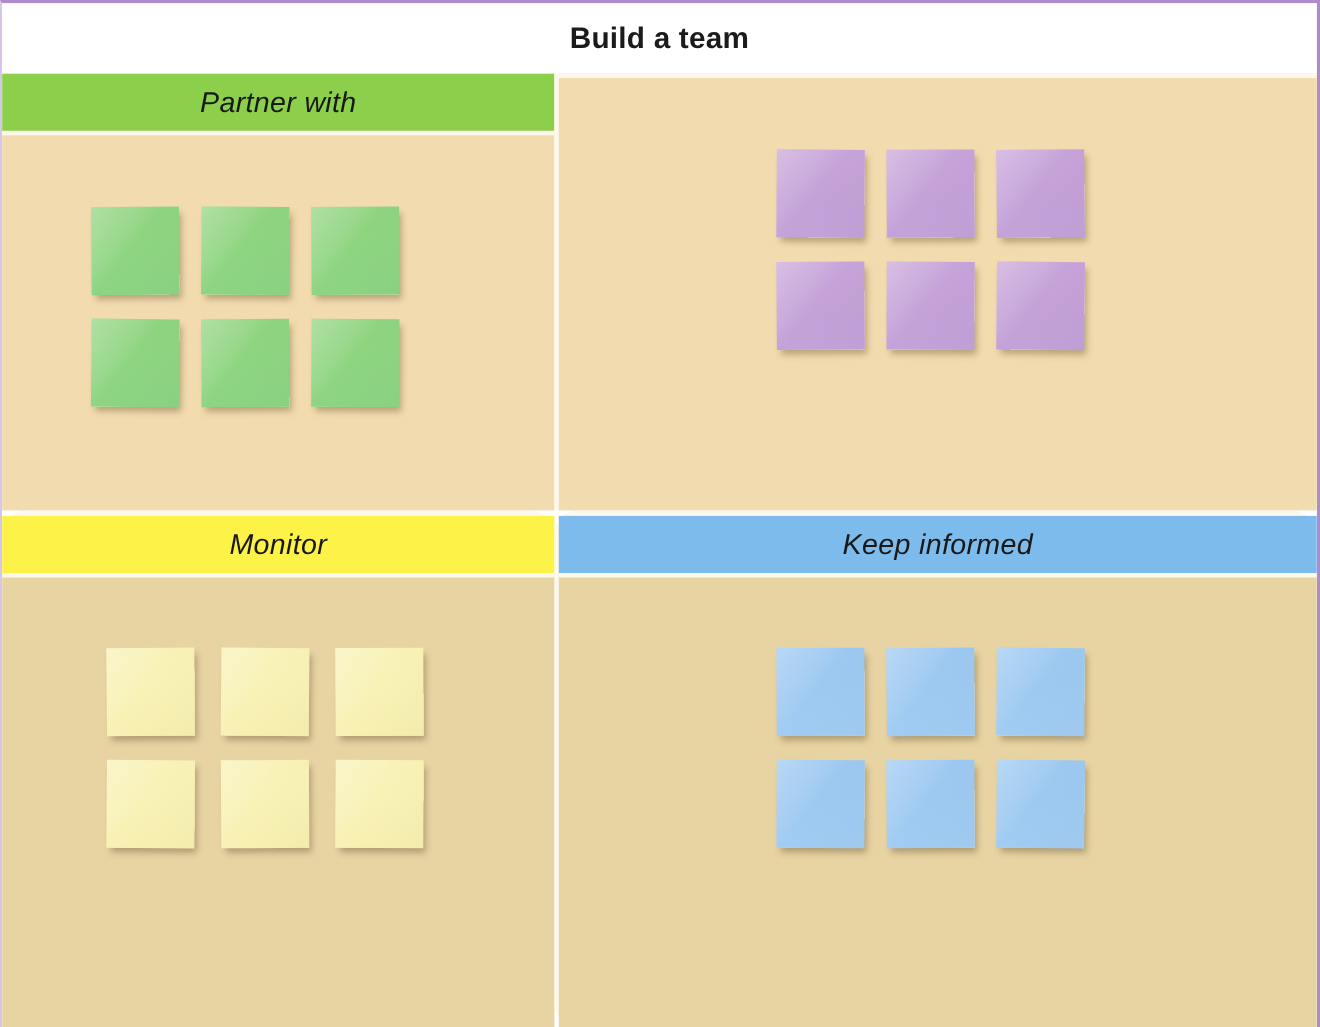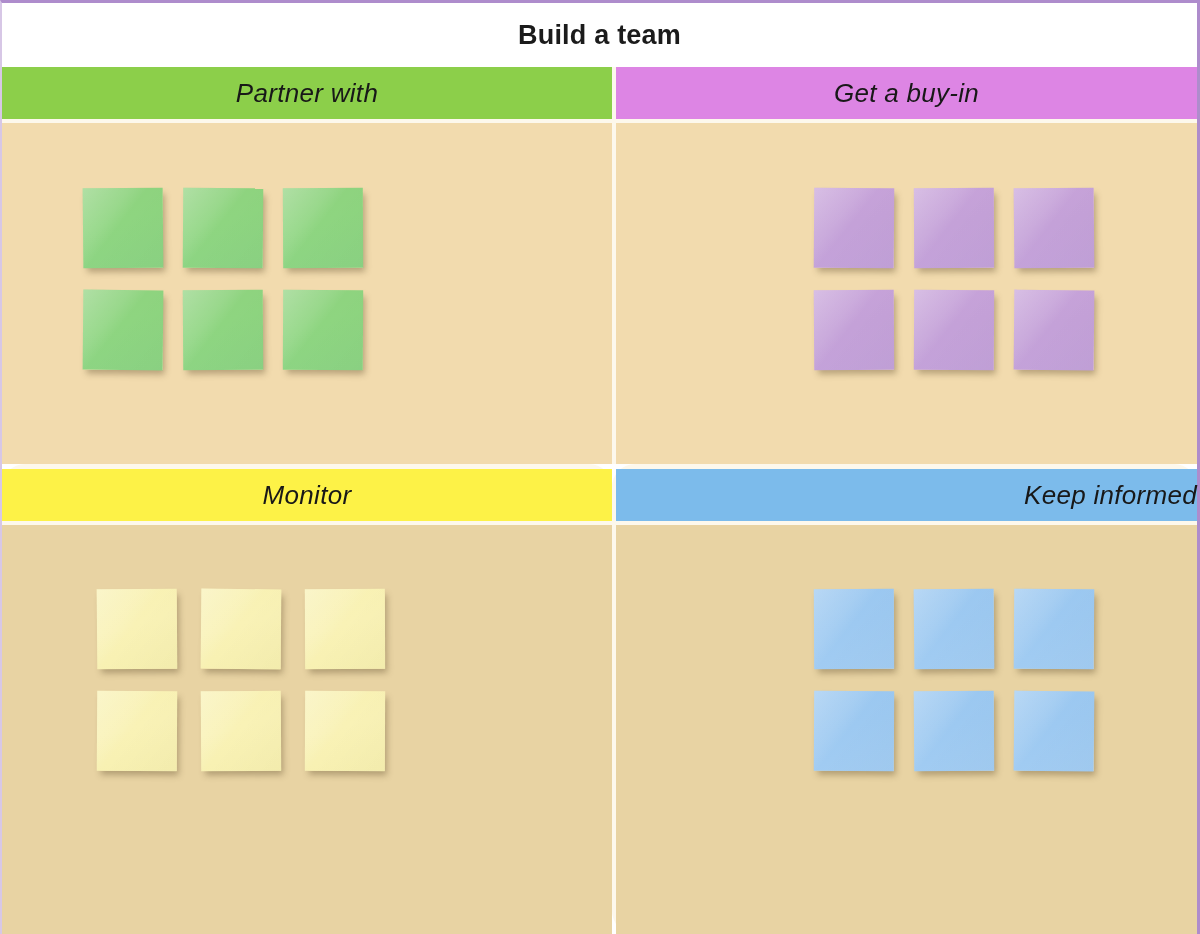--- a/index.html
+++ b/index.html
@@ -57,21 +57,21 @@
   }
   .row-top    { height: 397px; }
   .row-bottom { flex: 1 1 auto; }
 
   .quadrant {
     display: flex;
     flex-direction: column;
     position: relative;
     box-sizing: border-box;
   }
-  .quad-left  { width: 610px; }
+  .quad-left  { width: 502px; }
   .quad-right { flex: 1 1 auto; border-left: 4px solid #fdf8ec; }
 
   .row-bottom .quadrant { border-top: 5px solid #fdf8ec; border-radius: 23px; }
 
   .quad-header {
     height: 52px;
     flex: 0 0 52px;
     display: flex;
     align-items: center;
     justify-content: center;
@@ -177,23 +177,20 @@
               </div>
             <div class="note note-green r6">
                 <div class="note-paper"></div>
                 <div class="note-sheen"></div>
               </div>
           </div>
         </div>
       </div>
 
       <div class="quadrant quad-right">
-        <div class="quad-header" style="background:#dd85e4;">
-          <span class="quad-header-text">Get a buy-in</span>
-        </div>
         <div class="quad-body" style="background:#f2dbae;">
           <div class="notes-area" style="left:198px; top:65px;">
             <div class="note note-purple r2">
                 <div class="note-paper"></div>
                 <div class="note-sheen"></div>
               </div>
             <div class="note note-purple r3">
                 <div class="note-paper"></div>
                 <div class="note-sheen"></div>
               </div>
@@ -248,21 +245,21 @@
               </div>
             <div class="note note-yellow r6">
                 <div class="note-paper"></div>
                 <div class="note-sheen"></div>
               </div>
           </div>
         </div>
       </div>
 
       <div class="quadrant quad-right">
-        <div class="quad-header" style="background:#7cbbeb;justify-content:flex-end;">
+        <div class="quad-header" style="background:#7cbbeb;">
           <span class="quad-header-text">Keep informed</span>
         </div>
         <div class="quad-body" style="background:#e8d3a3;">
           <div class="notes-area" style="left:198px; top:64px;">
             <div class="note note-blue r3">
                 <div class="note-paper"></div>
                 <div class="note-sheen"></div>
               </div>
             <div class="note note-blue r1">
                 <div class="note-paper"></div>

